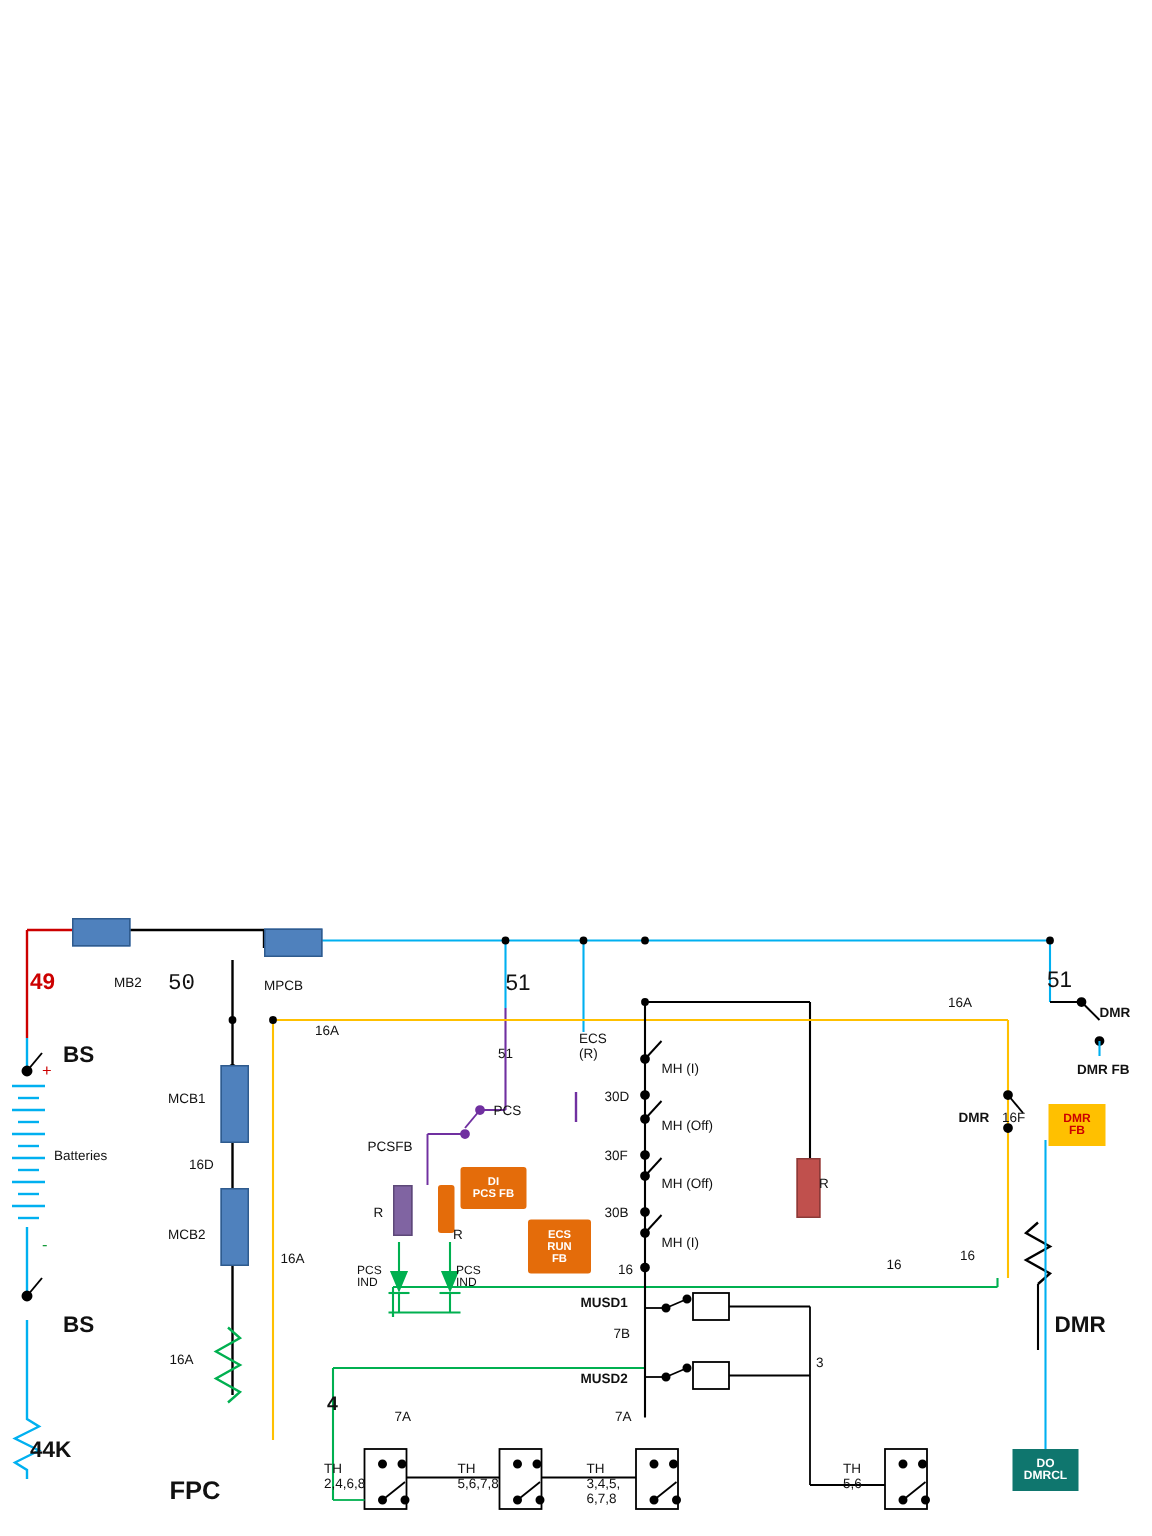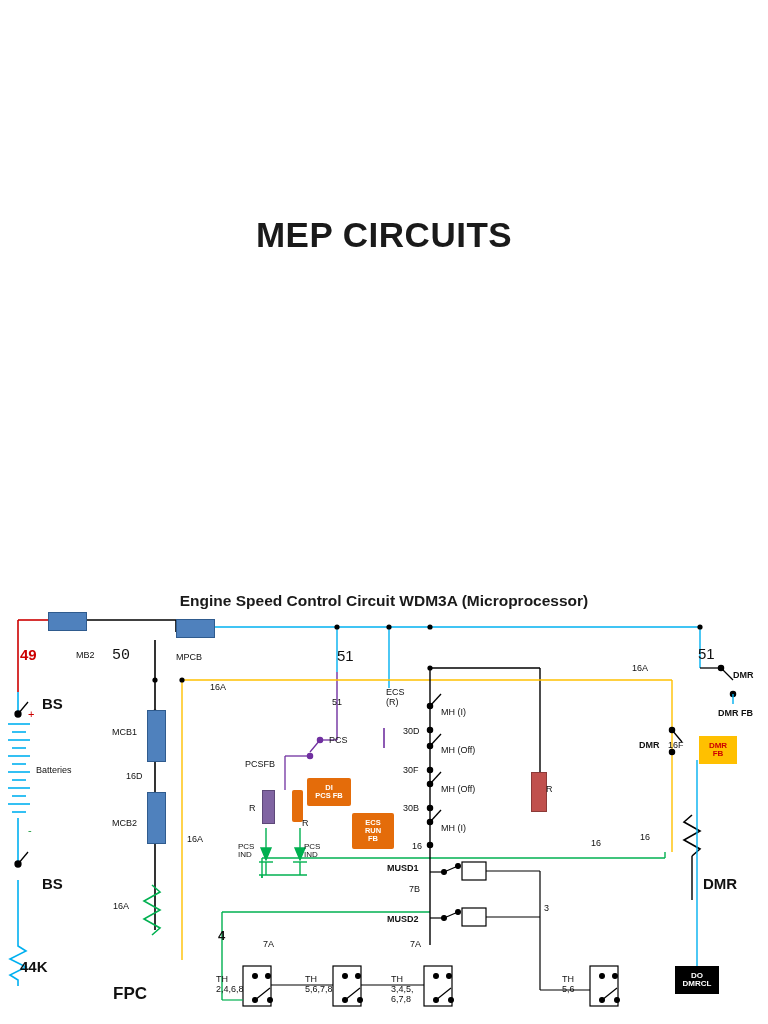--- a/index.html
+++ b/index.html
@@ -27,33 +27,31 @@
   .lbl.s17{font-size:17px;}
   .lbl.red{color:#cc0000;}
   .lbl.grn{color:#159b3a;}
 
   .box{position:absolute;}
   .bluebox{background:#4f81bd;border:1px solid #2f5b8e;}
   .orangebox{background:#e46c0a;color:#fff;font-weight:bold;text-align:center;
     font-size:7.5px;line-height:1.05;display:flex;align-items:center;justify-content:center;border-radius:2px;}
   .yellowbox{background:#ffc000;color:#cc0000;font-weight:bold;text-align:center;
     font-size:8px;line-height:1.05;display:flex;align-items:center;justify-content:center;}
-  .cyanbox{background:#000000;color:#ffffff;font-weight:bold;text-align:center;
+  .cyanbox{background:#0f766e;color:#ffffff;font-weight:bold;text-align:center;
     font-size:8px;line-height:1.05;display:flex;align-items:center;justify-content:center;}
   .vbar{background:#4f81bd;border:1px solid #2f5b8e;}
   .redbar{background:#c0504d;border:1px solid #8c3a38;}
   .purplebar{background:#8064a2;border:1px solid #5d4878;}
 </style>
 </head>
 <body>
 
 <div id="page">
 
-  <div class="title">MEP CIRCUITS</div>
-  <div class="diagram-title">Engine Speed Control Circuit WDM3A (Microprocessor)</div>
 
   <svg id="wiring" viewBox="0 0 768 1024">
 
     <line x1="18" y1="620" x2="18" y2="692" stroke="#cc0000" stroke-width="1.6"></line>
     <line x1="18" y1="620" x2="48" y2="620" stroke="#cc0000" stroke-width="1.6"></line>
     <line x1="84" y1="620" x2="176" y2="620" stroke="#000" stroke-width="1.6"></line>
     <line x1="212" y1="627" x2="700" y2="627" stroke="#00b0f0" stroke-width="1.4"></line>
     <line x1="176" y1="620" x2="176" y2="632" stroke="#000" stroke-width="1.6"></line>
     <line x1="176" y1="620" x2="176" y2="620" stroke="#000" stroke-width="1.6"></line>
 

